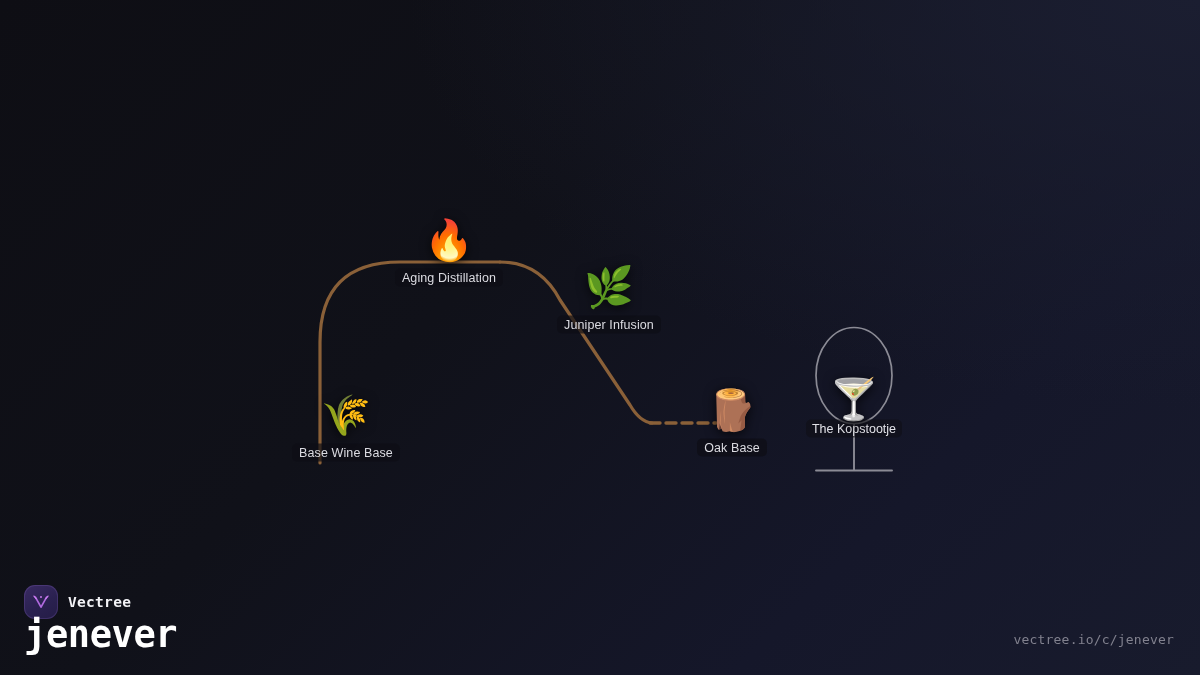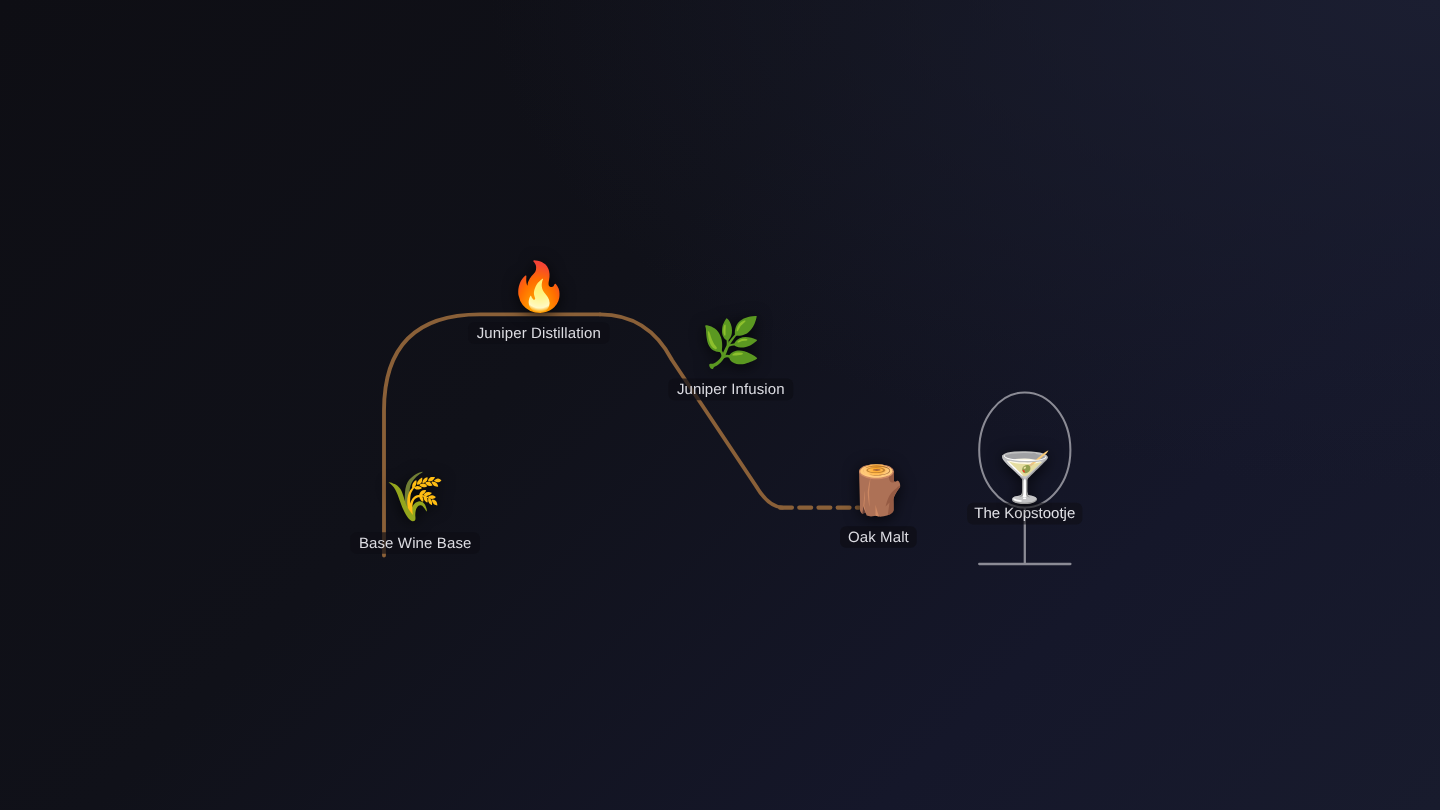--- a/index.html
+++ b/index.html
@@ -175,41 +175,60 @@
       </g>
     </svg>
 
     <div class="node" style="left:346px; top:428px;">
       <span class="node-emoji">🌾</span>
       <span class="node-label">Base Wine Base</span>
     </div>
 
     <div class="node" style="left:449px; top:253px;">
       <span class="node-emoji">🔥</span>
-      <span class="node-label">Juniper Distillation</span>
+      <span class="node-label">Aging Distillation</span>
     </div>
 
     <div class="node" style="left:609px; top:300px;">
       <span class="node-emoji">🌿</span>
       <span class="node-label">Juniper Infusion</span>
     </div>
 
     <div class="node" style="left:732px; top:423px;">
       <span class="node-emoji">🪵</span>
-      <span class="node-label">Oak Malt</span>
+      <span class="node-label">Oak Base</span>
     </div>
 
     <div class="goal-node" style="left:854px; top:405px;">
       <svg class="goal-glass-svg" viewBox="0 0 110 160">
         <ellipse cx="55" cy="50" rx="38" ry="48" fill="none" stroke="#8b8b95" stroke-width="1.7"></ellipse>
         <line x1="55" y1="98" x2="55" y2="145" stroke="#8b8b95" stroke-width="1.9"></line>
         <line x1="17" y1="145" x2="93" y2="145" stroke="#8b8b95" stroke-width="1.9" stroke-linecap="round"></line>
       </svg>
       <div class="goal-inner">
         <span class="goal-emoji">🍸</span>
         <span class="goal-label">The Kopstootje</span>
       </div>
     </div>
 
   </div>
 
+  <div id="footer">
+
+    <div id="brand-row">
+      <div id="brand-logo">
+        <svg width="20" height="20" viewBox="0 0 20 20" aria-hidden="true">
+          <path d="M4.4 5.2 L10 15.2 L15.6 5.2" fill="none" stroke="#b06ae0" stroke-width="1.7" stroke-linecap="round" stroke-linejoin="round"></path>
+          <path d="M3.0 4.1 L5.2 6.6" stroke="#d07ef5" stroke-width="1.3" stroke-linecap="round"></path>
+          <path d="M17.0 4.1 L14.8 6.6" stroke="#d07ef5" stroke-width="1.3" stroke-linecap="round"></path>
+          <circle cx="10" cy="5.0" r="0.95" fill="#d07ef5"></circle>
+        </svg>
+      </div>
+      <span id="brand-name">Vectree</span>
+    </div>
+
+    <div id="page-title">jenever</div>
+
+    <div id="footer-url">vectree.io/c/jenever</div>
+
+  </div>
 
 </div>
 
 </body></html>

